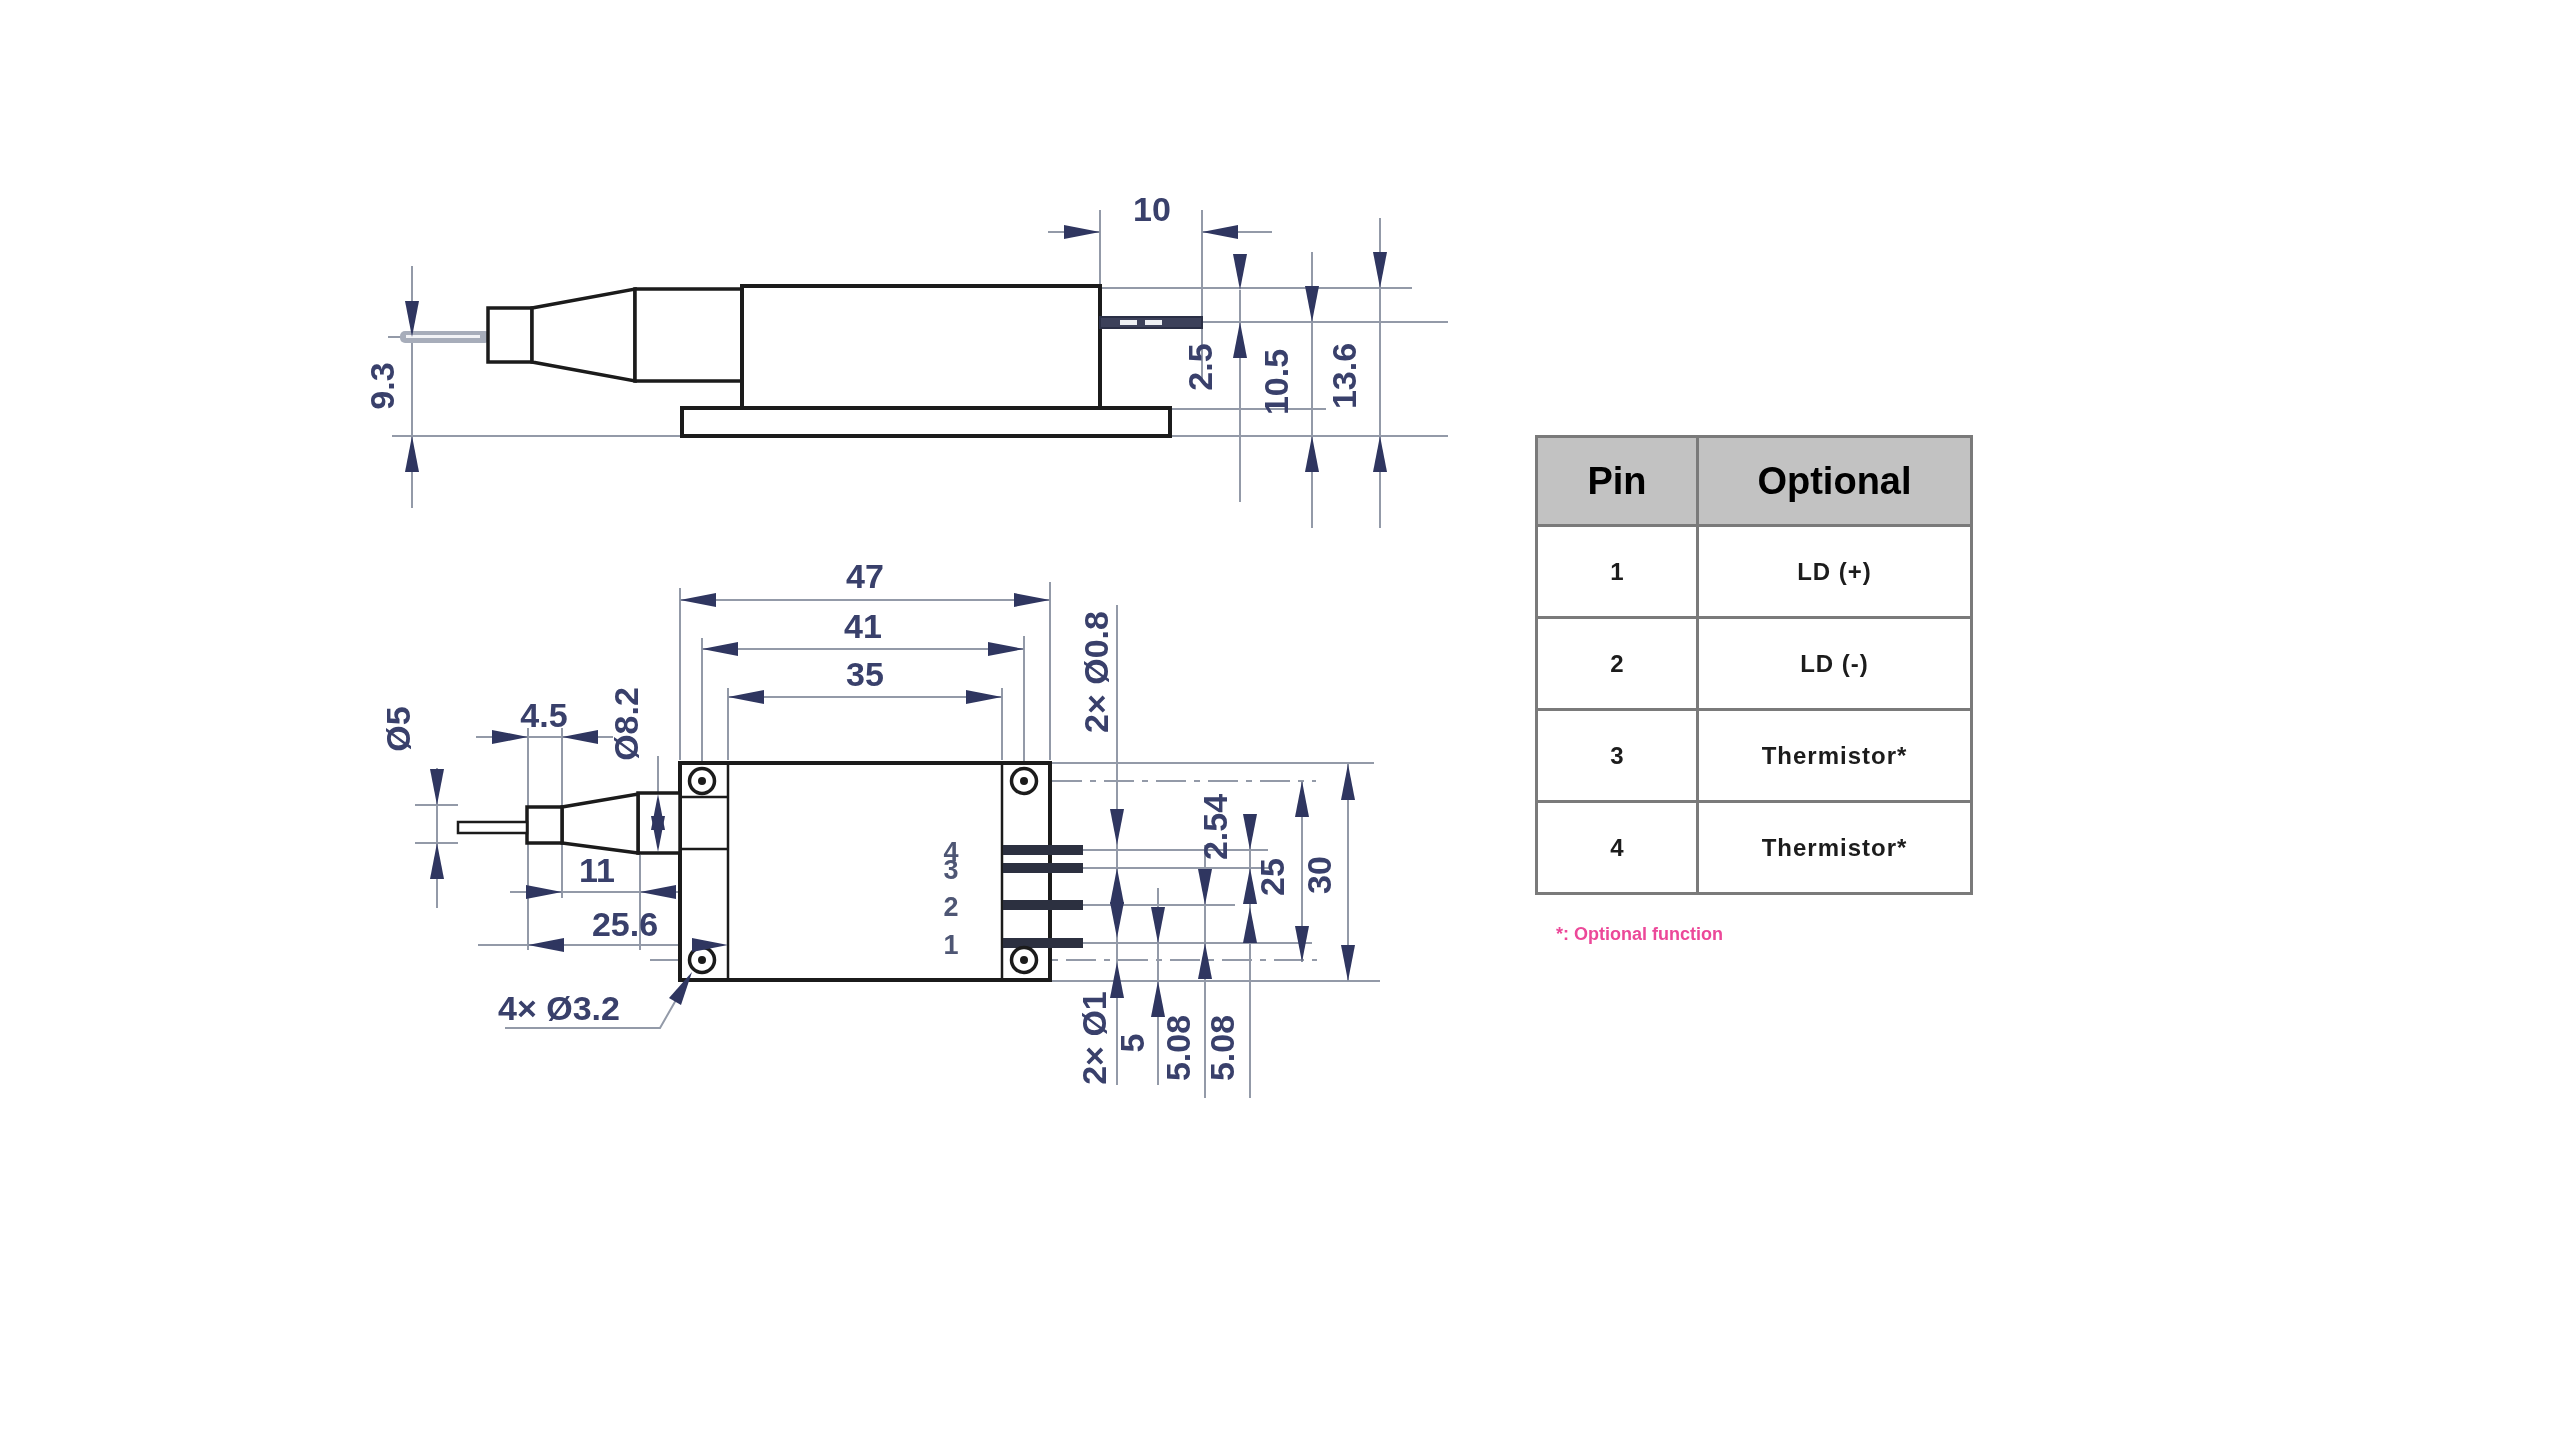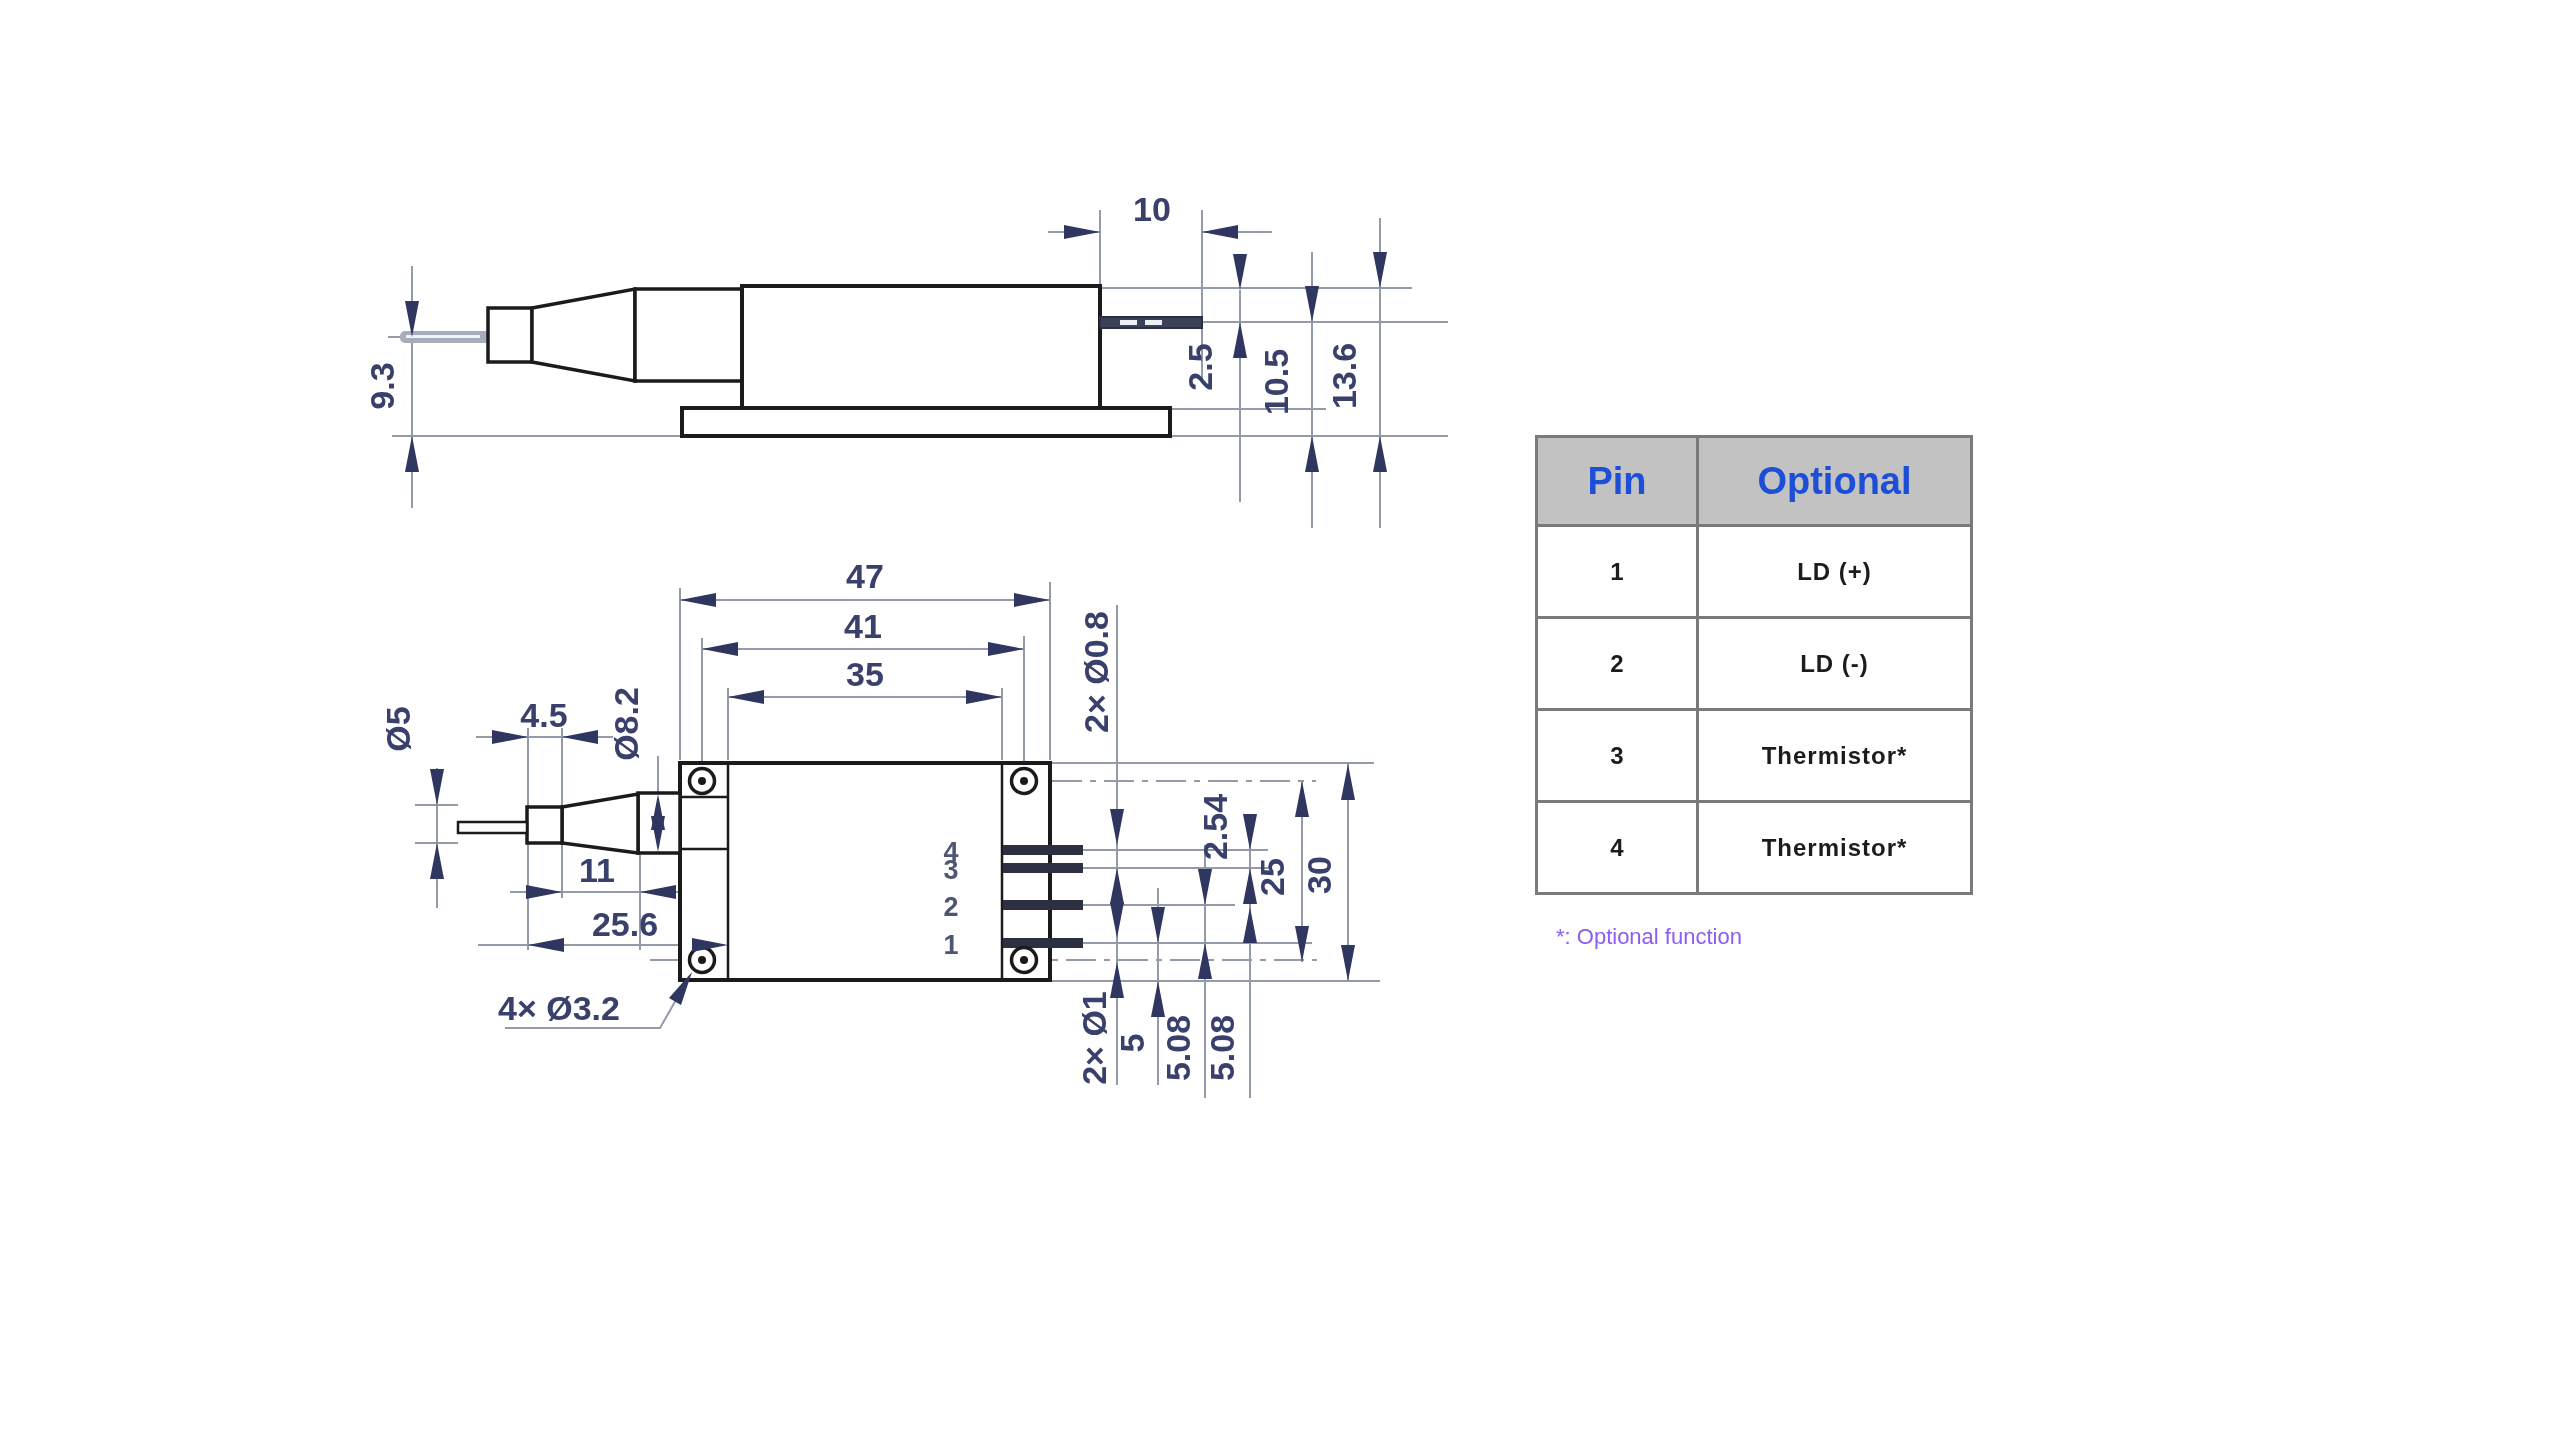--- a/index.html
+++ b/index.html
@@ -14,28 +14,28 @@
   .outline-thick{fill:#ffffff;stroke:#1b1b1b;stroke-width:4;}
   .dimline{stroke:#939aa8;stroke-width:2;fill:none;}
   .darkline{stroke:#1b1b1b;stroke-width:2.5;fill:none;}
   .arrow{fill:#2f3660;stroke:none;}
   .centerline{stroke:#939aa8;stroke-width:2;fill:none;stroke-dasharray:30 8 6 8;}
 
   .pin-table{position:absolute;left:1535px;top:435px;border-collapse:collapse;
              table-layout:fixed;background:#fff;}
   .pin-table th,.pin-table td{border:3px solid #7a7a7a;text-align:center;
              vertical-align:middle;padding:0;}
-  .pin-table th{height:86px;background:#c2c2c2;color:#1d4ed8;
+  .pin-table th{height:86px;background:#c2c2c2;color:#000000;
              font-size:38px;font-weight:700;}
   .pin-table td{height:89px;font-size:24px;color:#1c1c1c;}
   .pin-table td.pin-num{font-weight:700;}
   .pin-table td.fn{font-weight:700;letter-spacing:1px;}
 
-  .footnote{position:absolute;left:1556px;top:924px;font-size:22px;
-            font-weight:400;color:#8b5cf6;}
+  .footnote{position:absolute;left:1556px;top:924px;font-size:18px;
+            font-weight:700;color:#ec4899;}
 </style>
 </head>
 <body>
 
 <div class="stage">
 
 <svg width="1540" height="1200" viewBox="0 0 1540 1200">
 
   <g>
 

